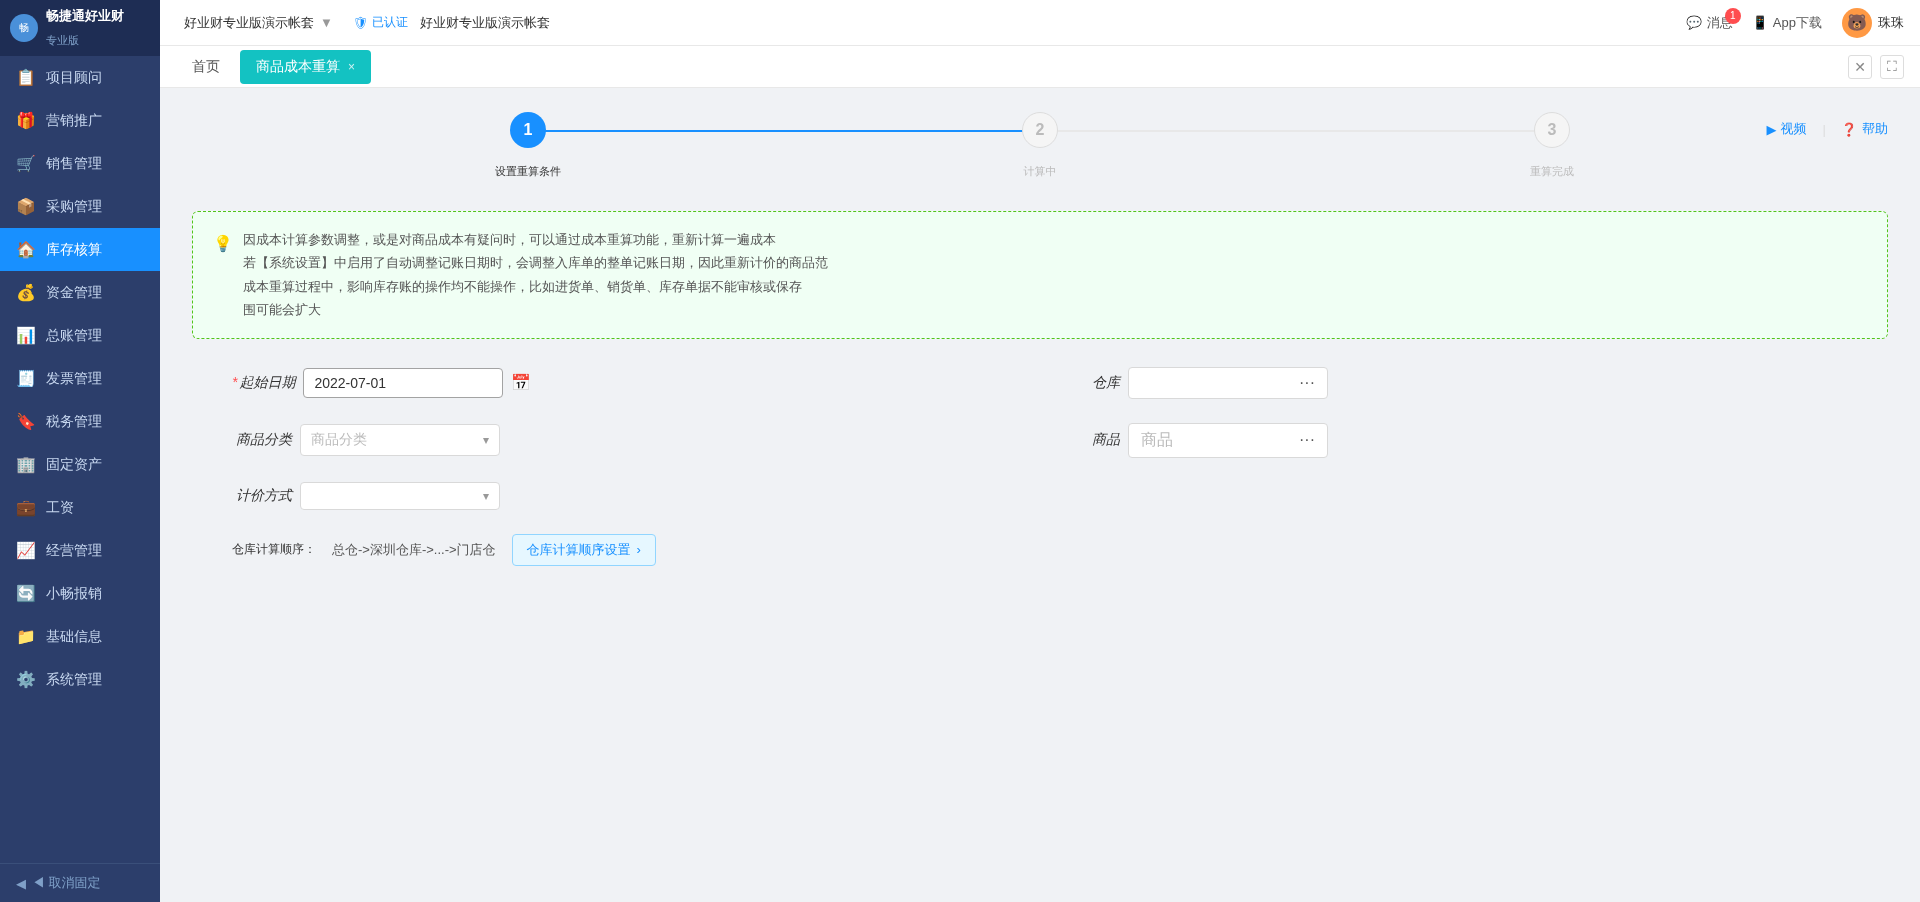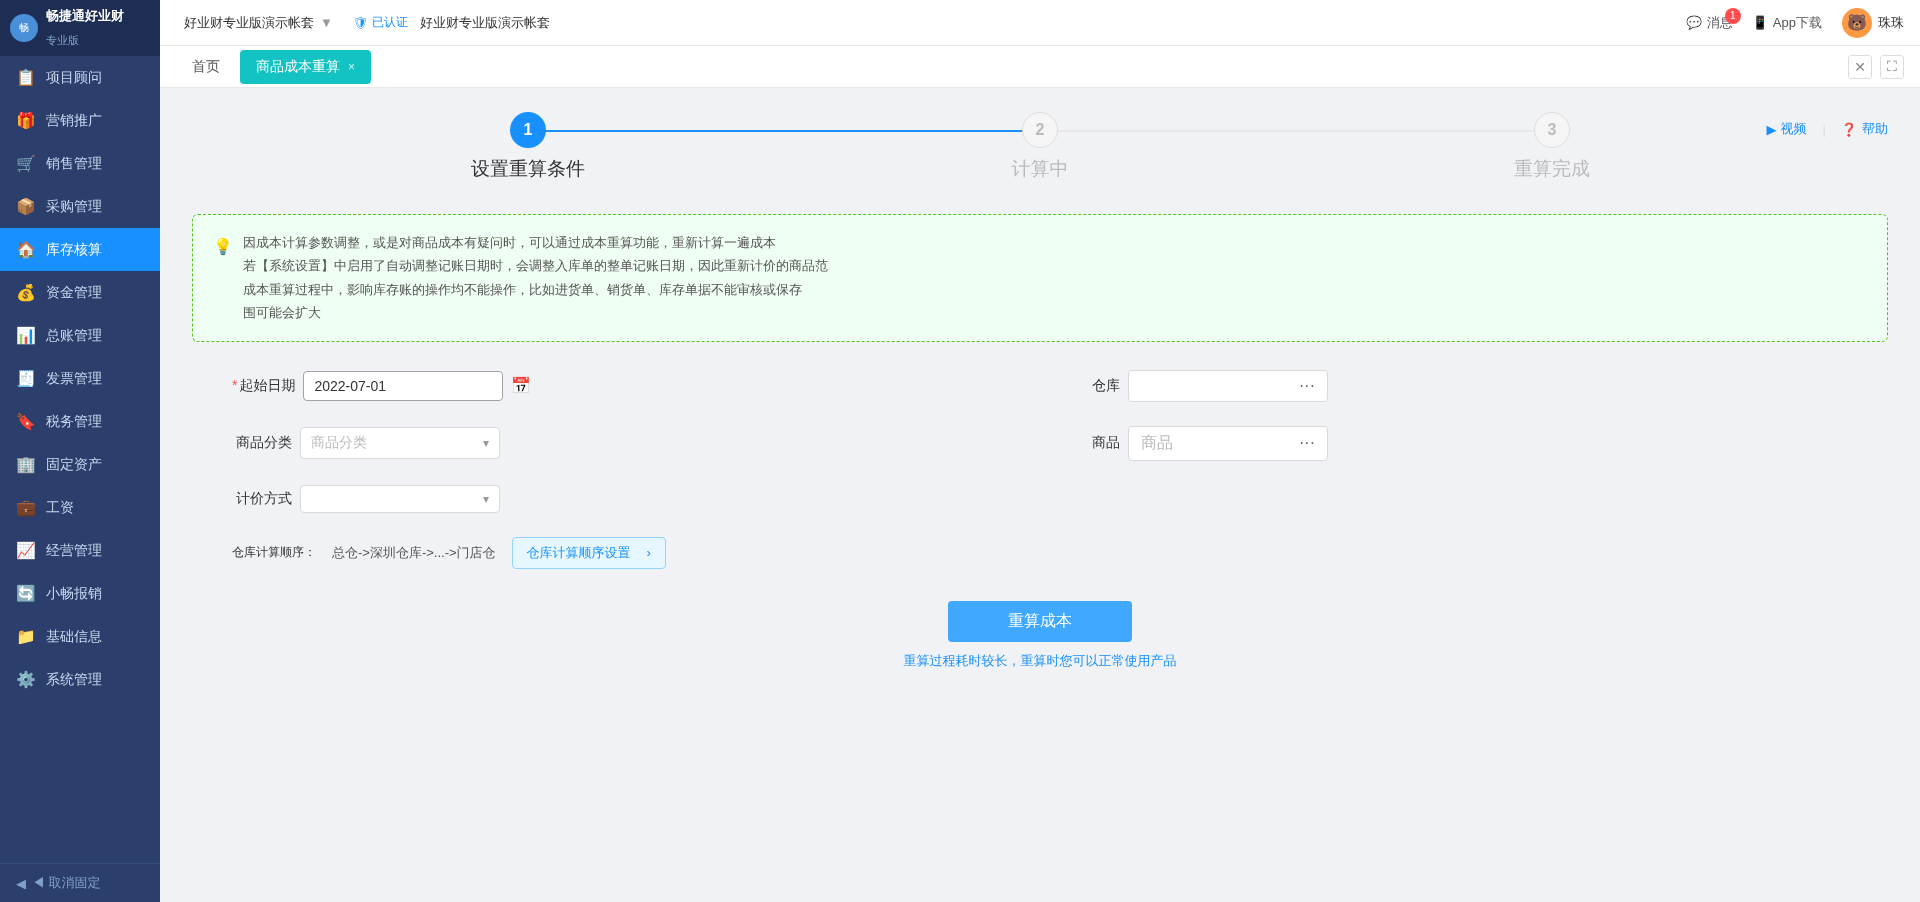--- a/index.html
+++ b/index.html
@@ -186,21 +186,21 @@
     .step-circle {
       width: 36px; height: 36px;
       border-radius: 50%;
       display: flex; align-items: center; justify-content: center;
       font-size: 16px;
       font-weight: bold;
       z-index: 2;
     }
     .step-circle.active { background: #1890ff; color: #fff; }
     .step-circle.inactive { background: #f5f5f5; color: #bbb; border: 1px solid #ddd; }
-    .step-label { margin-top: 8px; font-size: 19px; color: #333; }
+    .step-label { margin-top: 16px; font-size: 11px; color: #333; }
     .step-label.inactive { color: #bbb; }
     .step-line {
       position: absolute;
       top: 18px;
       left: 50%;
       right: -50%;
       height: 2px;
       background: #e8e8e8;
       z-index: 1;
     }
@@ -245,20 +245,21 @@
       align-items: center;
       gap: 8px;
       flex: 1;
     }
     .form-label {
       font-size: 14px;
       color: #333;
       white-space: nowrap;
       min-width: 60px;
       text-align: right;
+      font-style: italic;
     }
     .form-label.required::before {
       content: '*';
       color: #ff4d4f;
       margin-right: 2px;
     }
     .form-input {
       border: 1px solid #a3a3a3;
       border-radius: 4px;
       padding: 6px 10px;
@@ -313,21 +314,21 @@
     .warehouse-btn {
       background: #e6f7ff;
       border: 1px solid #91d5ff;
       color: #1890ff;
       border-radius: 4px;
       padding: 6px 14px;
       cursor: pointer;
       font-size: 13px;
       display: flex;
       align-items: center;
-      gap: 16px;
+      gap: 6px;
     }
 
     
     .btn-row {
       display: flex;
       flex-direction: column;
       align-items: center;
       gap: 10px;
     }
     .btn-calc {
@@ -558,19 +559,15 @@
 
     <div class="warehouse-row">
       <span class="warehouse-label">仓库计算顺序：</span>
       <span class="warehouse-value">总仓-&gt;深圳仓库-&gt;...-&gt;门店仓</span>
       <button class="warehouse-btn">
         <span>仓库计算顺序设置</span>
         <span>›</span>
       </button>
     </div>
 
-    <div class="btn-row">
-      <button class="btn-calc">重算成本</button>
-      <span class="btn-hint">重算过程耗时较长，重算时您可以正常使用产品</span>
-    </div>
 
   </div>
 </div>
 
 </body></html>

